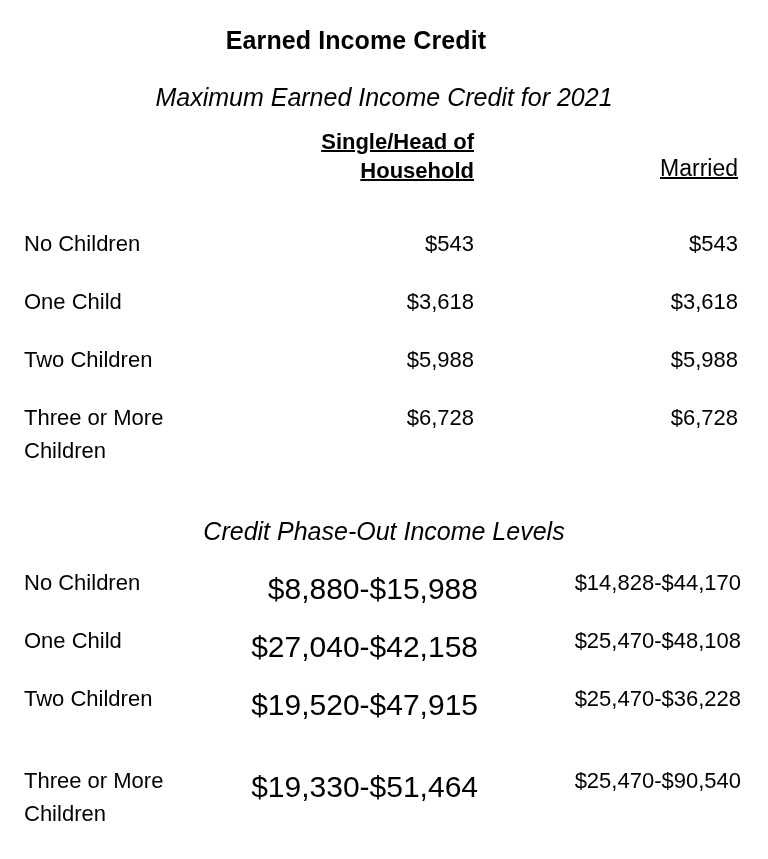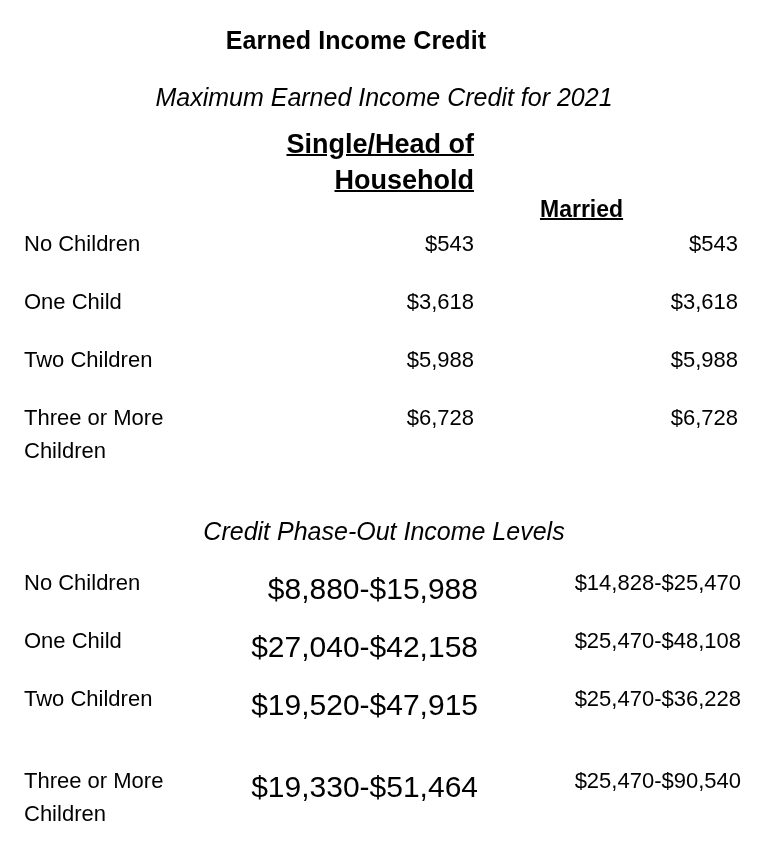--- a/index.html
+++ b/index.html
@@ -60,36 +60,35 @@
     line-height: 1.1;
   }
 
   
   .col-head-single {
     position: absolute;
     top: 127px;
     left: 268px;
     width: 206px;
     text-align: right;
-    font-size: 27px;
+    font-size: 22px;
     font-weight: bold;
     line-height: 1.32;
   }
   .col-head-single u { text-decoration: underline; text-underline-offset: 1px; }
 
   .col-head-married {
     position: absolute;
     top: 153px;
     left: 540px;
     width: 198px;
-    text-align: left;
+    text-align: right;
     font-size: 23px;
-    font-weight: bold;
+    font-weight: normal;
     line-height: 1.32;
-    margin-top: 41px;
   }
   .col-head-married u { text-decoration: underline; text-underline-offset: 1px; }
 
   
   .t1 {
     position: absolute;
     top: 228px;
     left: 0;
     width: 768px;
   }
@@ -212,21 +211,21 @@
 
   </div>
 
   <div class="section-title">Credit Phase-Out Income Levels</div>
 
   <div class="t2">
 
     <div class="row">
       <div class="label">No Children</div>
       <div class="v1">$8,880-$15,988</div>
-      <div class="v2">$14,828-$25,470</div>
+      <div class="v2">$14,828-$44,170</div>
     </div>
 
     <div class="row">
       <div class="label">One Child</div>
       <div class="v1">$27,040-$42,158</div>
       <div class="v2">$25,470-$48,108</div>
     </div>
 
     <div class="row">
       <div class="label">Two Children</div>

